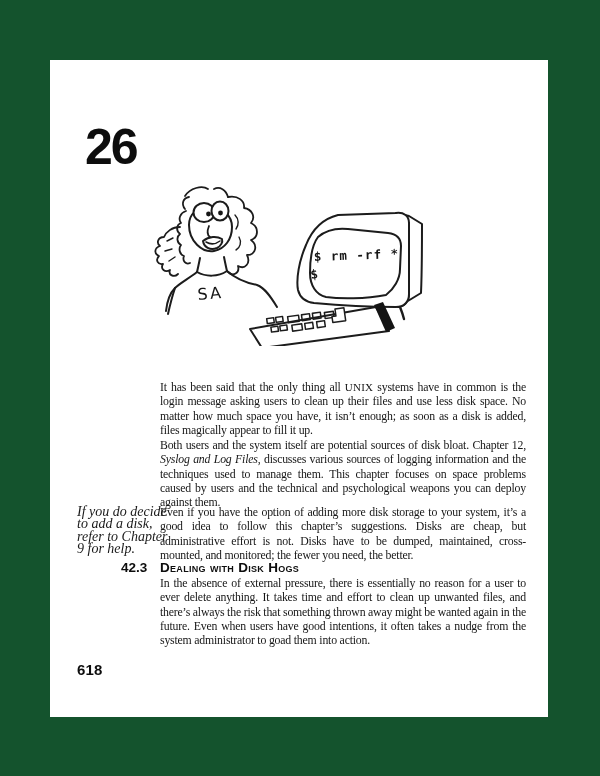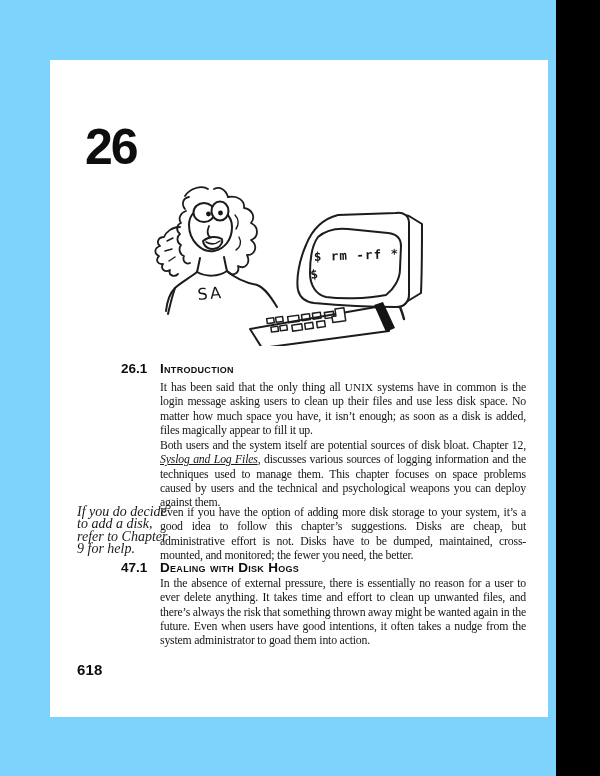--- a/index.html
+++ b/index.html
@@ -1,18 +1,18 @@
 <!DOCTYPE html>
 <html><head>
 <meta charset="utf-8">
 <style>
   html, body { margin: 0; padding: 0; background: #000; }
   .stage {
-    position: relative; width: 556px; height: 776px;
-    background: #7dd3fc; overflow: hidden;
+    position: relative; width: 600px; height: 776px;
+    background: #14532d; overflow: hidden;
     font-family: "Liberation Serif", serif;
   }
   .paper {
     position: absolute; left: 50px; top: 60px;
     width: 498px; height: 657px;
     background: #ffffff; color: #161616;
   }
   
   .ch-num {
     position: absolute; left: 35px; top: 62px;
@@ -36,21 +36,21 @@
     font-size: 13.5px; line-height: 1; color: #0d0d0d;
   }
   .sec-head .num { position: absolute; left: 71px; top: 0; }
   .sec-head .ttl { position: absolute; left: 110px; top: 0; font-variant: small-caps; letter-spacing: 0.3px; }
   
   .body-par {
     position: absolute; left: 110px; width: 366px;
     font-size: 11.8px; line-height: 14.3px;
     text-align: justify; letter-spacing: -0.2px;
   }
-  .seg-italic { font-style: italic; text-decoration: underline; }
+  .seg-italic { font-style: italic; }
   .seg-smallcaps { font-size: 11px; letter-spacing: 0.2px; }
   .margin-note {
     position: absolute; left: 27px; width: 93px;
     font-size: 14px; line-height: 12.4px; font-style: italic;
     color: #1a1a1a;
   }
   .folio {
     position: absolute; left: 27px; top: 601px;
     font-family: "Liberation Sans", sans-serif;
     font-weight: bold; font-size: 15px; letter-spacing: 0.2px;
@@ -144,33 +144,29 @@
             <path d="M47,87 C38,94 30,98 25,103 C20,108 17,117 16,126"></path>
             <path d="M25,103 C22,112 20,120 18,129"></path>
             <path d="M77,86 C86,94 97,98 107,100 C115,103 121,112 127,122"></path>
           </g>
 
           <text x="48" y="115" font-size="16" letter-spacing="2" fill="#161616" stroke="none" font-family="'DejaVu Sans', sans-serif" transform="rotate(-5 48 115)">SA</text>
         </g>
       </svg>
     </div>
 
-    <div class="sec-head" id="sec1">
-      <span class="num">26.1</span>
-      <span class="ttl">Introduction</span>
-    </div>
 
     <div class="body-par" id="p1"><span>It has been said that the only thing all </span><span class="seg-smallcaps">UNIX</span><span> systems have in common is the login message asking users to clean up their files and use less disk space. No matter how much space you have, it isn’t enough; as soon as a disk is added, files magically appear to fill it up.</span></div>
     <div class="body-par" id="p2"><span>Both users and the system itself are potential sources of disk bloat. Chapter 12, </span><span class="seg-italic">Syslog and Log Files</span><span>, discusses various sources of logging information and the techniques used to manage them. This chapter focuses on space problems caused by users and the technical and psychological weapons you can deploy against them.</span></div>
 
     <div class="margin-note" id="mnote">If you do decide to add a disk, refer to Chapter 9 for help.</div>
     <div class="body-par" id="p3"><span>Even if you have the option of adding more disk storage to your system, it’s a good idea to follow this chapter’s suggestions. Disks are cheap, but administrative effort is not. Disks have to be dumped, maintained, cross-mounted, and monitored; the fewer you need, the better.</span></div>
 
     <div class="sec-head" id="sec2">
-      <span class="num">47.1</span>
+      <span class="num">42.3</span>
       <span class="ttl">Dealing with Disk Hogs</span>
     </div>
 
     <div class="body-par" id="p4"><span>In the absence of external pressure, there is essentially no reason for a user to ever delete anything. It takes time and effort to clean up unwanted files, and there’s always the risk that something thrown away might be wanted again in the future. Even when users have good intentions, it often takes a nudge from the system administrator to goad them into action.</span></div>
 
     <div class="folio">618</div>
   </div>
 </div>
 
 </body></html>

